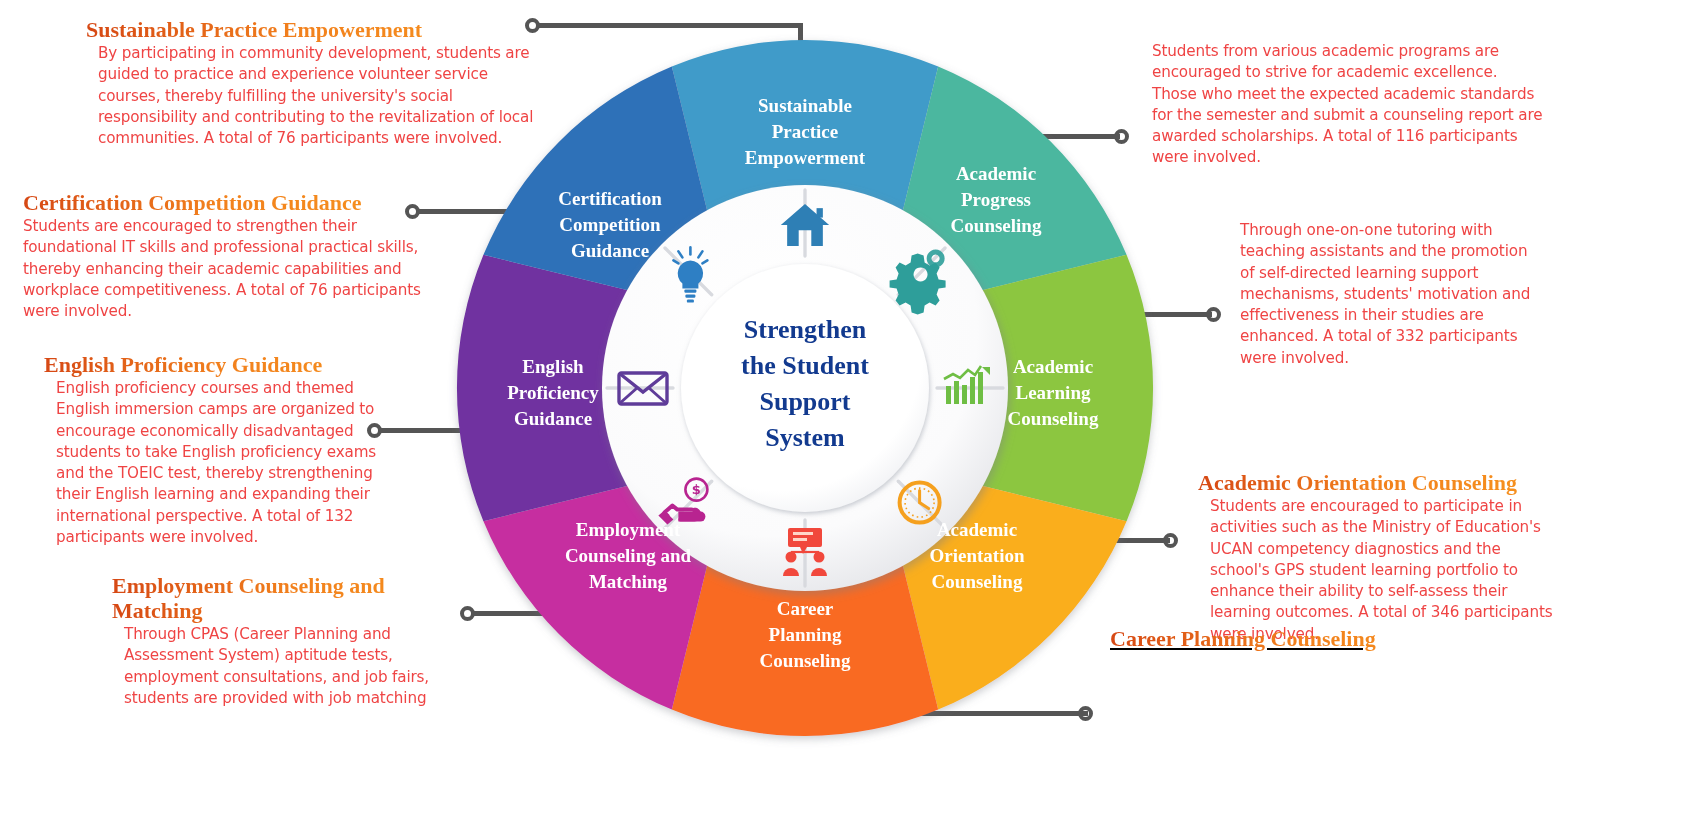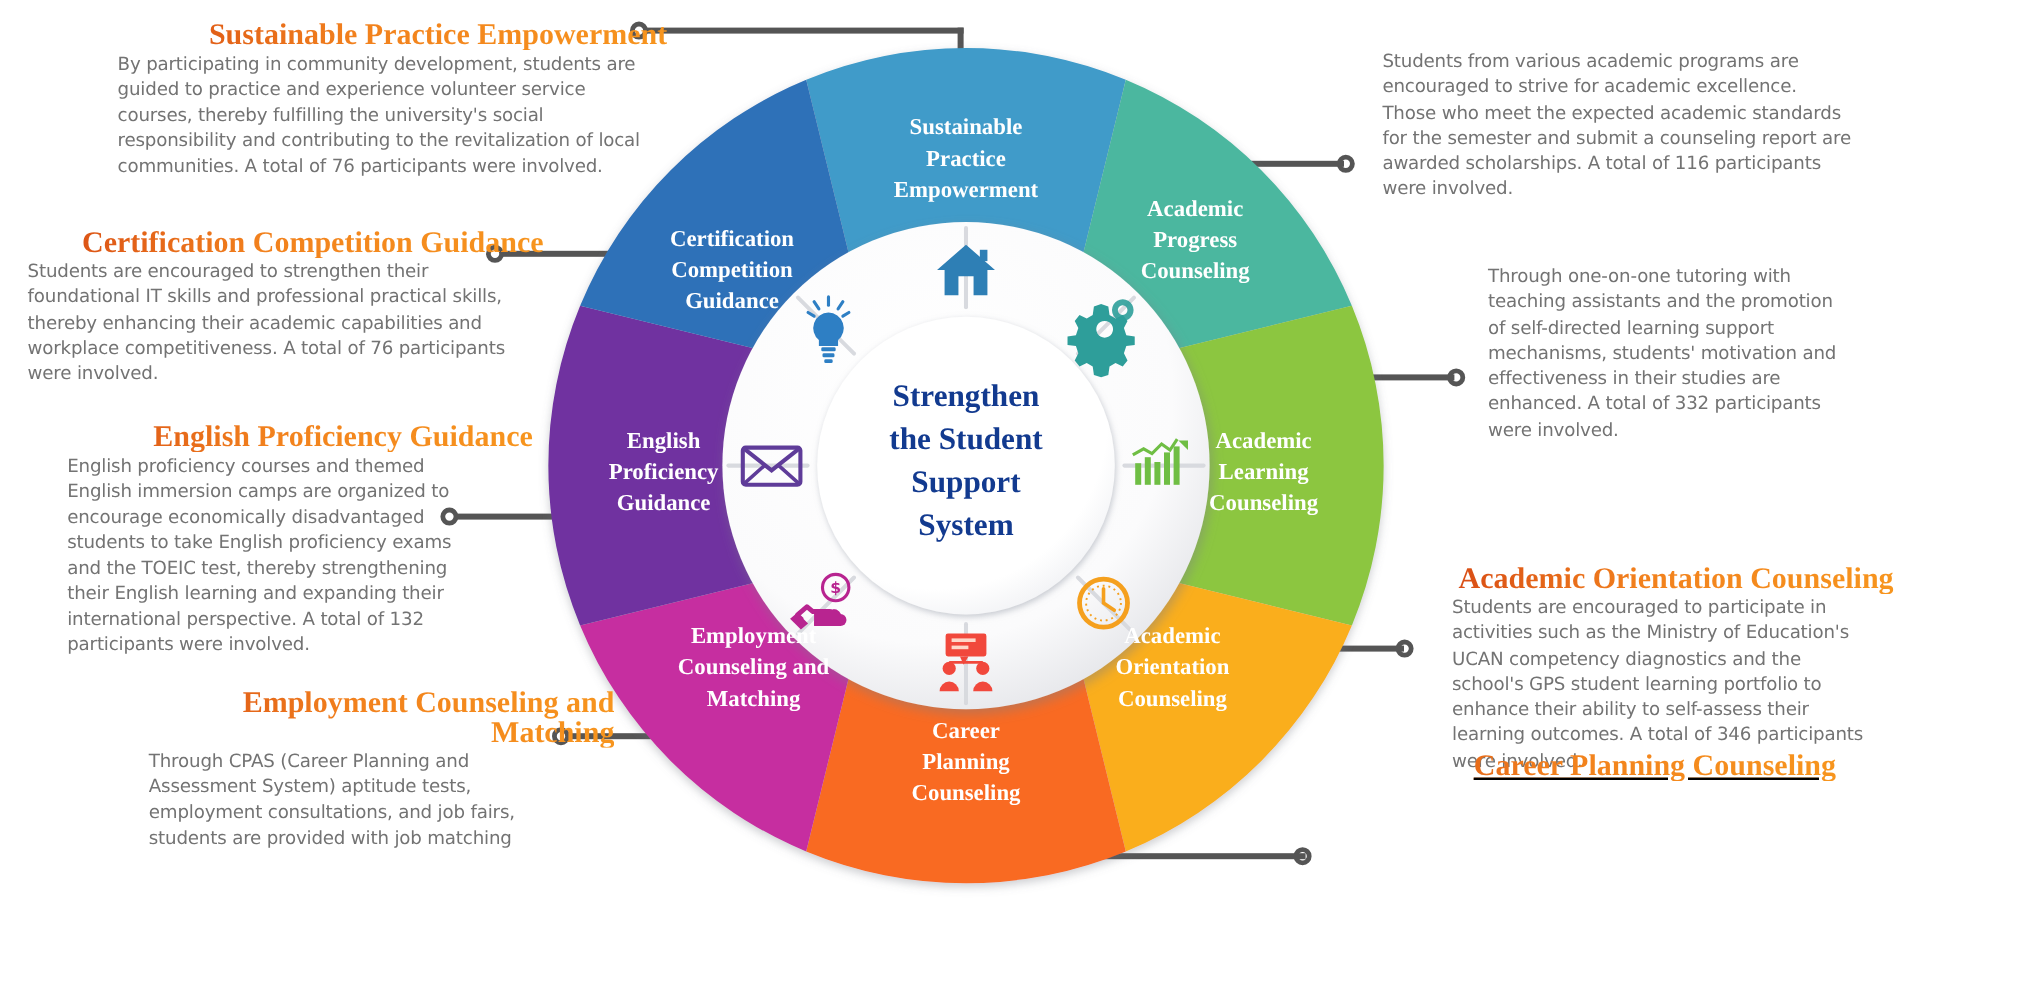--- a/index.html
+++ b/index.html
@@ -6,36 +6,35 @@
   body{width:1696px;height:834px;position:relative;overflow:hidden;
        font-family:"Liberation Sans", sans-serif;}
 
   #stage{position:absolute;left:0;top:0;width:1696px;height:834px;}
 
   
   .callout{position:absolute;}
   .callout .c-title{
     font-family:"Liberation Serif", serif;
     font-weight:bold;
-    font-size:25px;
+    font-size:22px;
     line-height:25px;
     color:#F07B21;
     background:linear-gradient(90deg,#D64814 0%,#F2811D 45%,#F7951E 100%);
     -webkit-background-clip:text;
     background-clip:text;
     -webkit-text-fill-color:transparent;
     margin:0 0 1px 0;
     white-space:pre-line;
-    text-align:right;
   }
   .callout .c-body{
     font-family:"DejaVu Sans", sans-serif;
     font-size:15.2px;
     line-height:21.3px;
-    color:#737373;
+    color:#ef4444;
     margin:0;
     white-space:pre-line;
     letter-spacing:-0.15px;
   }
   .indent .c-body{padding-left:12px;}
 
   
   .conn{position:absolute;}
   .conn .seg{position:absolute;background:#555555;}
   .conn .seg.h{height:5px;}

